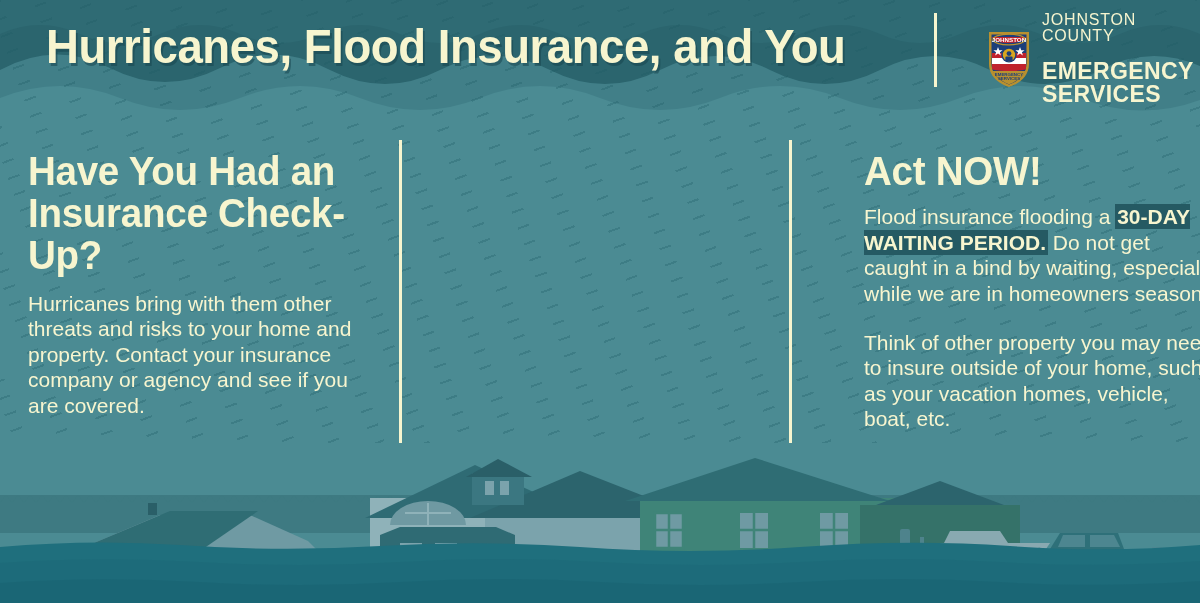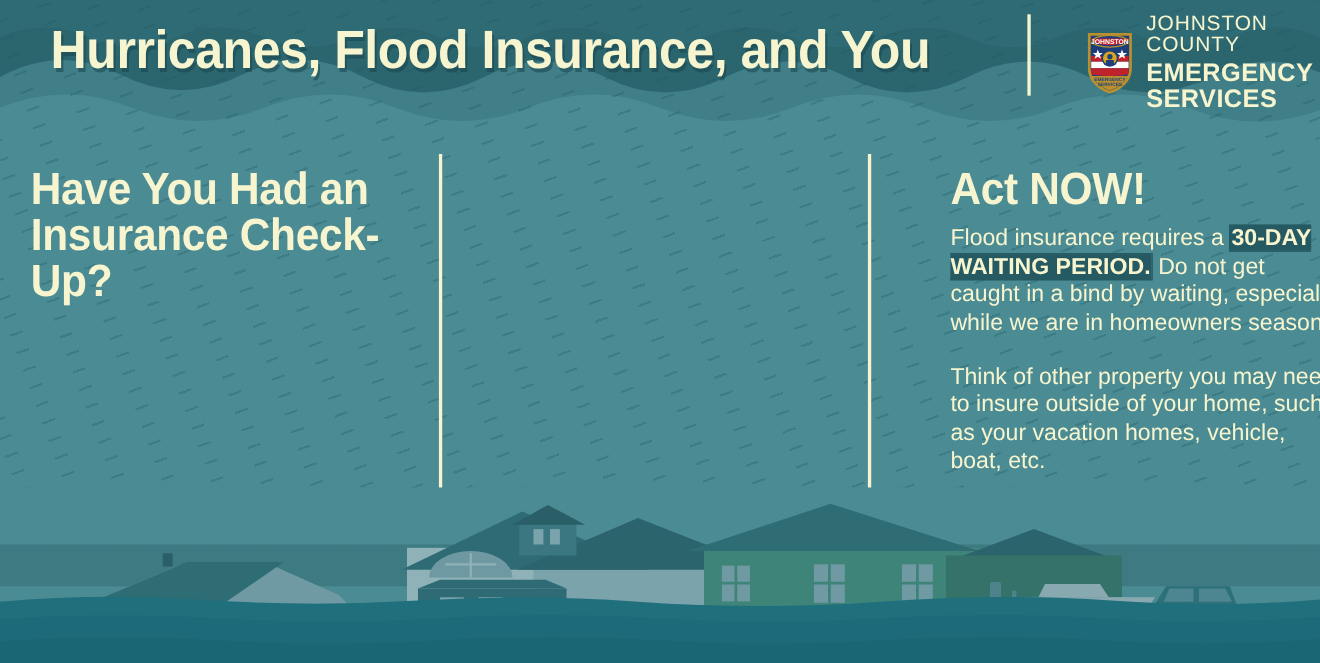--- a/index.html
+++ b/index.html
@@ -57,23 +57,23 @@
   .header-divider{
     position:absolute;left:934px;top:13px;
     width:3px;height:74px;background:#f7f5cf;
   }
   .brand{
     position:absolute;left:986px;top:12px;
     display:flex;align-items:center;gap:10px;
   }
   .brand-text{line-height:1;}
   .brand-l1{
-    font-size:19px;letter-spacing:.8px;color:#f7f5cf;
+    font-size:16px;letter-spacing:.8px;color:#f7f5cf;
     font-family:"Liberation Sans",sans-serif;
-    margin-bottom:5px;
+    margin-bottom:16px;
   }
   .brand-l2,.brand-l3{
     font-size:23px;font-weight:bold;letter-spacing:.4px;color:#f7f5cf;
     font-family:"Liberation Sans",sans-serif;line-height:1.02;
   }
 
   
   .badge{width:46px;height:62px;flex:none;}
   .badge svg{display:block;}
 
@@ -171,27 +171,30 @@
         <span class="brand-l3" style="display:block">SERVICES</span>
       </span>
     </div>
   </div>
 
   <div class="divider divider-1"></div>
   <div class="divider divider-2"></div>
 
   <div class="col col-1">
     <h2 class="heading">Have You Had an Insurance Check-Up?</h2>
+    <div class="body">
+        <p><span>Hurricanes bring with them other threats and risks to your home and property. Contact your insurance company or agency and see if you are covered.</span></p>
+      </div>
   </div>
 
 
   <div class="col col-3">
     <h2 class="heading">Act NOW!</h2>
     <div class="body">
-        <p><span>Flood insurance requires a </span><span class="hl">30-DAY WAITING PERIOD.</span><span> Do not get caught in a bind by waiting, especially while we are in homeowners season.</span></p>
+        <p><span>Flood insurance flooding a </span><span class="hl">30-DAY WAITING PERIOD.</span><span> Do not get caught in a bind by waiting, especially while we are in homeowners season.</span></p>
         <p><span>Think of other property you may need to insure outside of your home, such as your vacation homes, vehicle, boat, etc.</span></p>
       </div>
   </div>
 
   <div class="scene">
     <svg viewBox="0 0 1200 160" preserveAspectRatio="none" aria-hidden="true">
 
       <rect x="0" y="0" width="1200" height="66" fill="#4b8b93"></rect>
       <rect x="0" y="52" width="1200" height="30" fill="#3e7a82"></rect>
 

